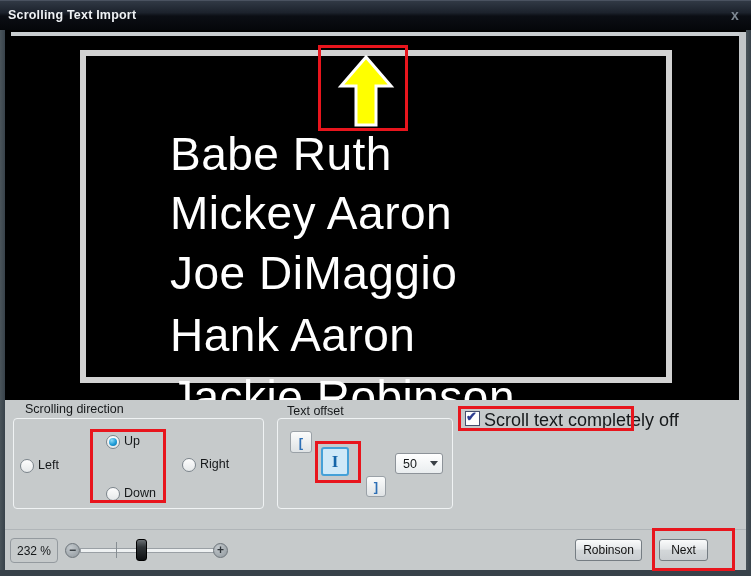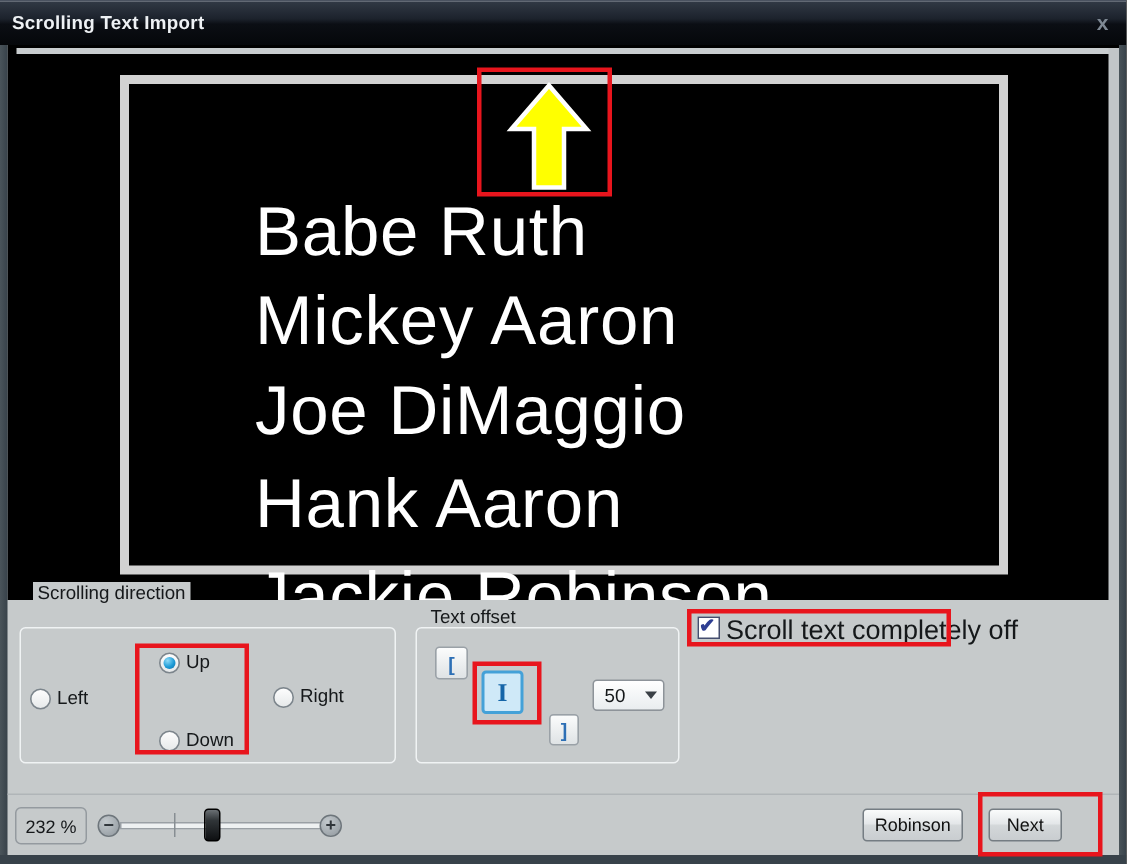--- a/index.html
+++ b/index.html
@@ -100,21 +100,21 @@
     <svg class="abs" style="left:330px;top:24px" width="62" height="74" viewBox="0 0 62 74">
       <polygon points="31,3 56,32 41,32 41,71 21,71 21,32 6,32" fill="#ffff00" stroke="#ffffff" stroke-width="3" stroke-linejoin="miter"></polygon>
     </svg>
   </div>
 
   <div id="border-left" class="abs win-border"></div>
   <div id="border-right" class="abs win-border"></div>
   <div id="border-bottom" class="abs"></div>
 
   <div class="abs gbox" style="left:13px;top:418px;width:249px;height:89px"></div>
-  <div class="gbox-label" style="left:22px;top:388px">Scrolling direction</div>
+  <div class="gbox-label" style="left:22px;top:402px">Scrolling direction</div>
 
   <span class="rb" style="left:20px;top:459px"></span>
   <span class="rlabel" style="left:38px;top:458px">Left</span>
 
   <span class="rb sel" style="left:106px;top:435px"></span>
   <span class="rlabel" style="left:124px;top:434px">Up</span>
 
   <span class="rb" style="left:106px;top:487px"></span>
   <span class="rlabel" style="left:124px;top:486px">Down</span>
 

